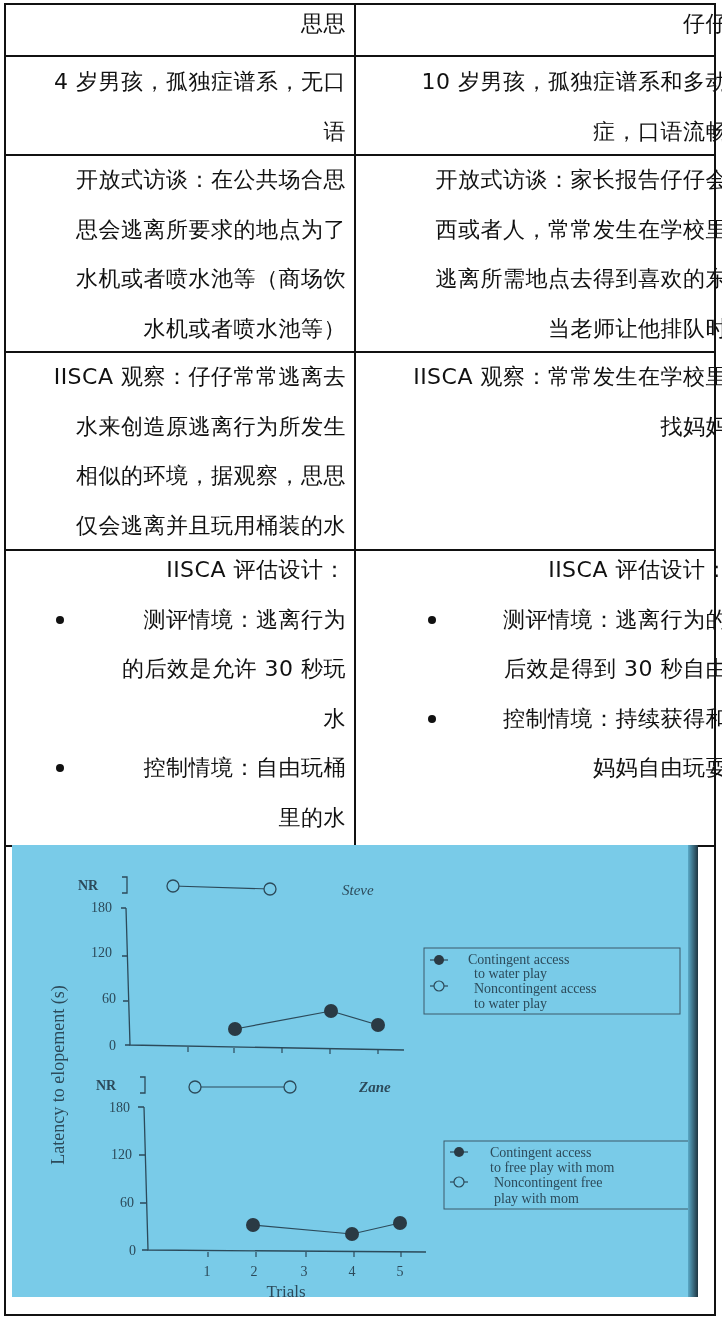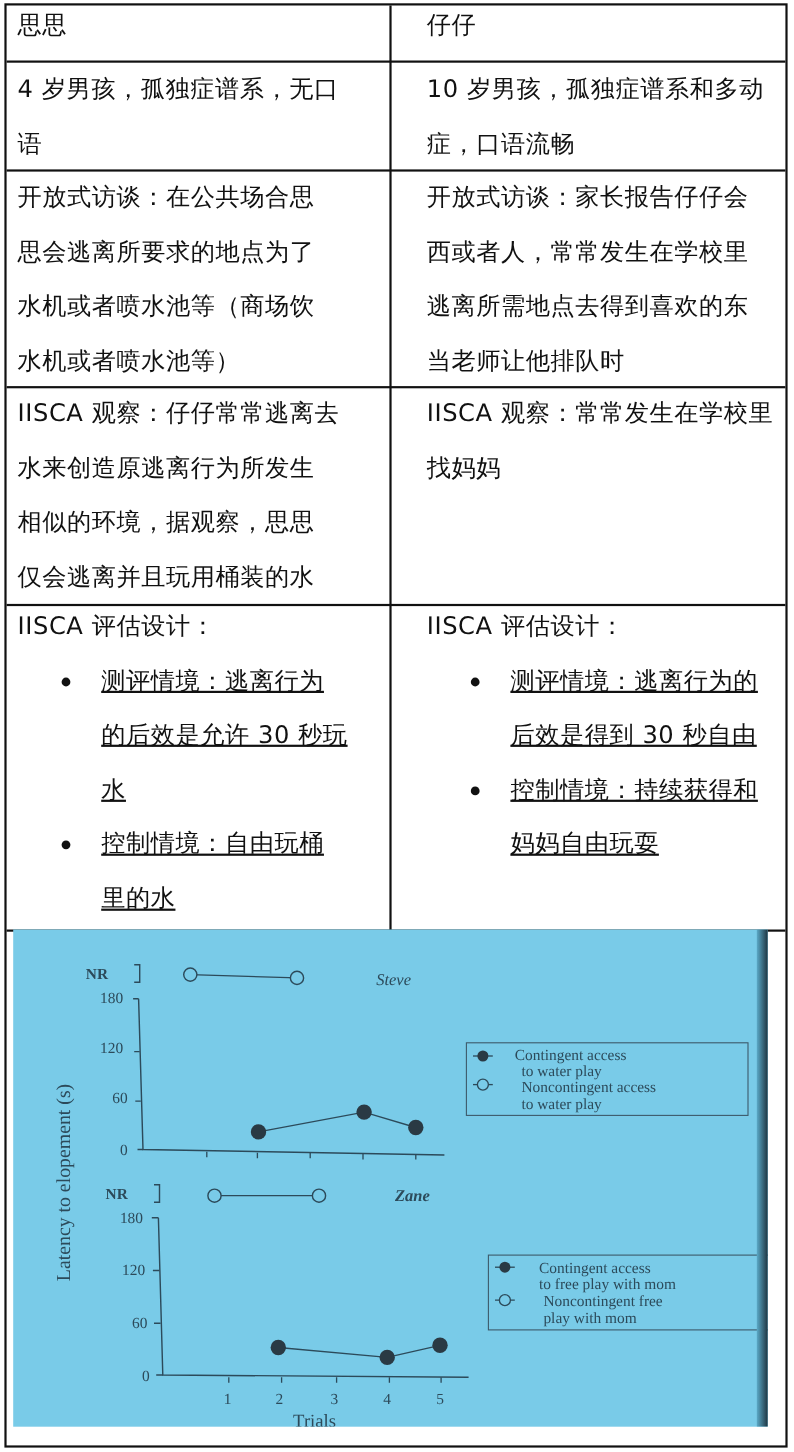--- a/index.html
+++ b/index.html
@@ -1,26 +1,26 @@
 <!DOCTYPE html>
 <html><head>
 <meta charset="utf-8">
 <style>
   html, body { margin:0; padding:0; background:#ffffff; }
   body { width:722px; height:1320px; position:relative; overflow:hidden;
          font-family: "DejaVu Sans", "Liberation Sans", sans-serif; color:#111; }
   .tbl { position:absolute; left:4px; top:3px; width:712px; height:1313px;
-         border:2px solid #111; box-sizing:border-box; }
+         border:2px solid #111; box-sizing:border-box;text-align:right; }
   .vline { position:absolute; left:348px; top:0; width:2px; height:842px; background:#111; }
   .hline { position:absolute; left:0; width:708px; height:2px; background:#111; }
   .cell { position:absolute; box-sizing:border-box; padding:0 8px 0 10px;
           font-size:22px; line-height:49.5px; letter-spacing:0.5px; }
   .cell.left { left:0; width:348px; }
   .cell.right { left:350px; width:358px;margin-left:22px; }
-  ul.bul { list-style:none; margin:0; padding:0;text-decoration:underline; }
+  ul.bul { list-style:none; margin:0; padding:0; }
   ul.bul li { position:relative; padding-left:76px; }
   ul.bul li .dot { position:absolute; left:40px; top:21px; width:8px; height:8px;
                    border-radius:50%; background:#111; }
   .chartbox { position:absolute; left:12px; top:845px; width:686px; height:452px;
               background:#79cbe8; overflow:hidden; }
   .chartbox .shade { position:absolute; right:0; top:0; width:10px; height:100%;
               background:linear-gradient(90deg,#5aa9c7,#1e3440); }
   svg text { font-family: "Liberation Serif", "DejaVu Serif", serif; }
 </style>
 </head>

